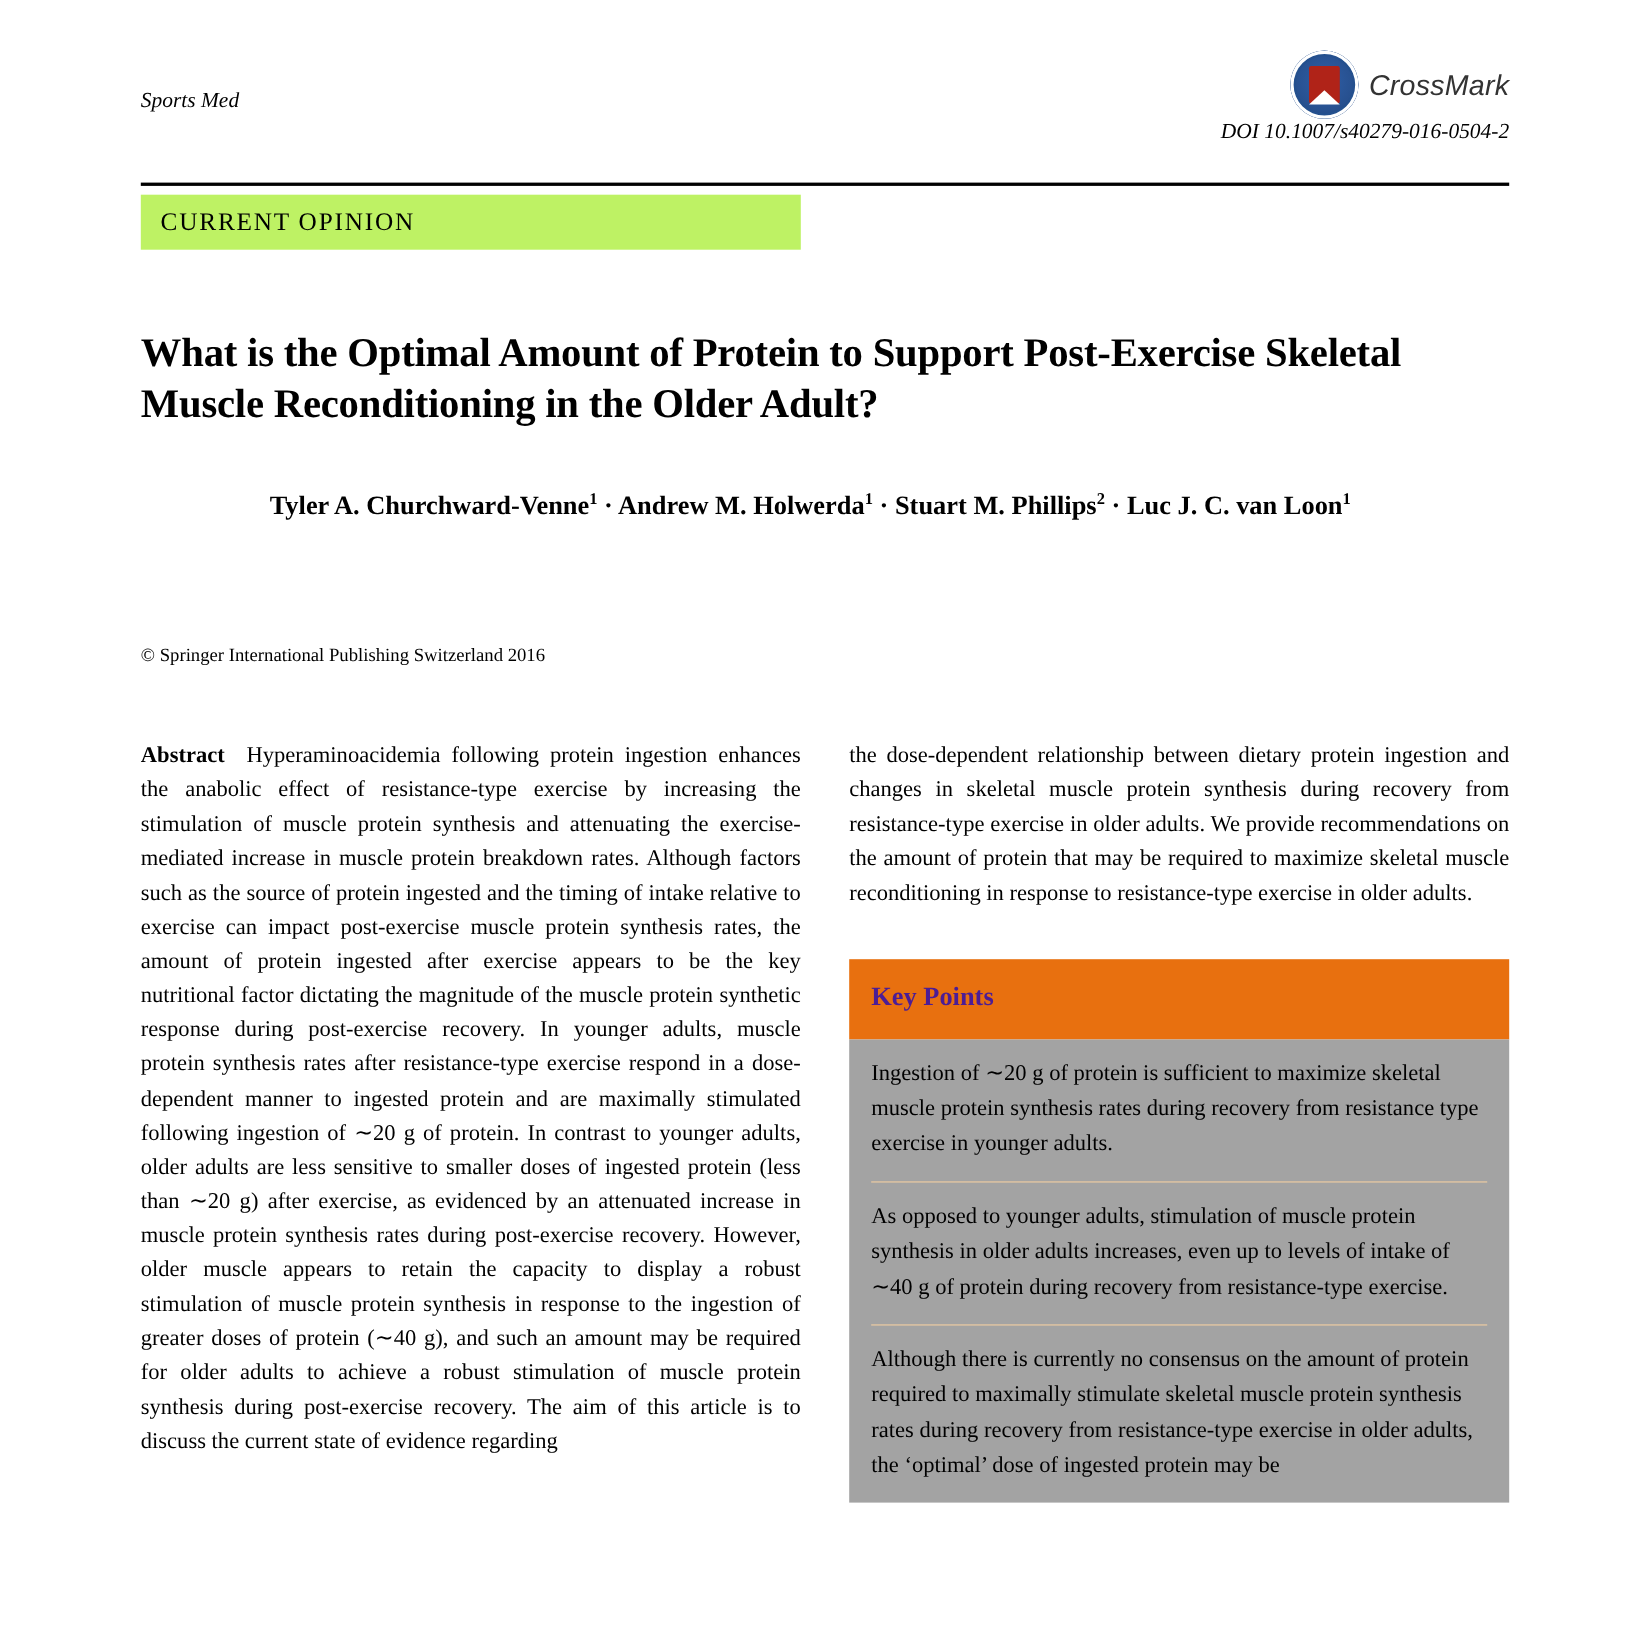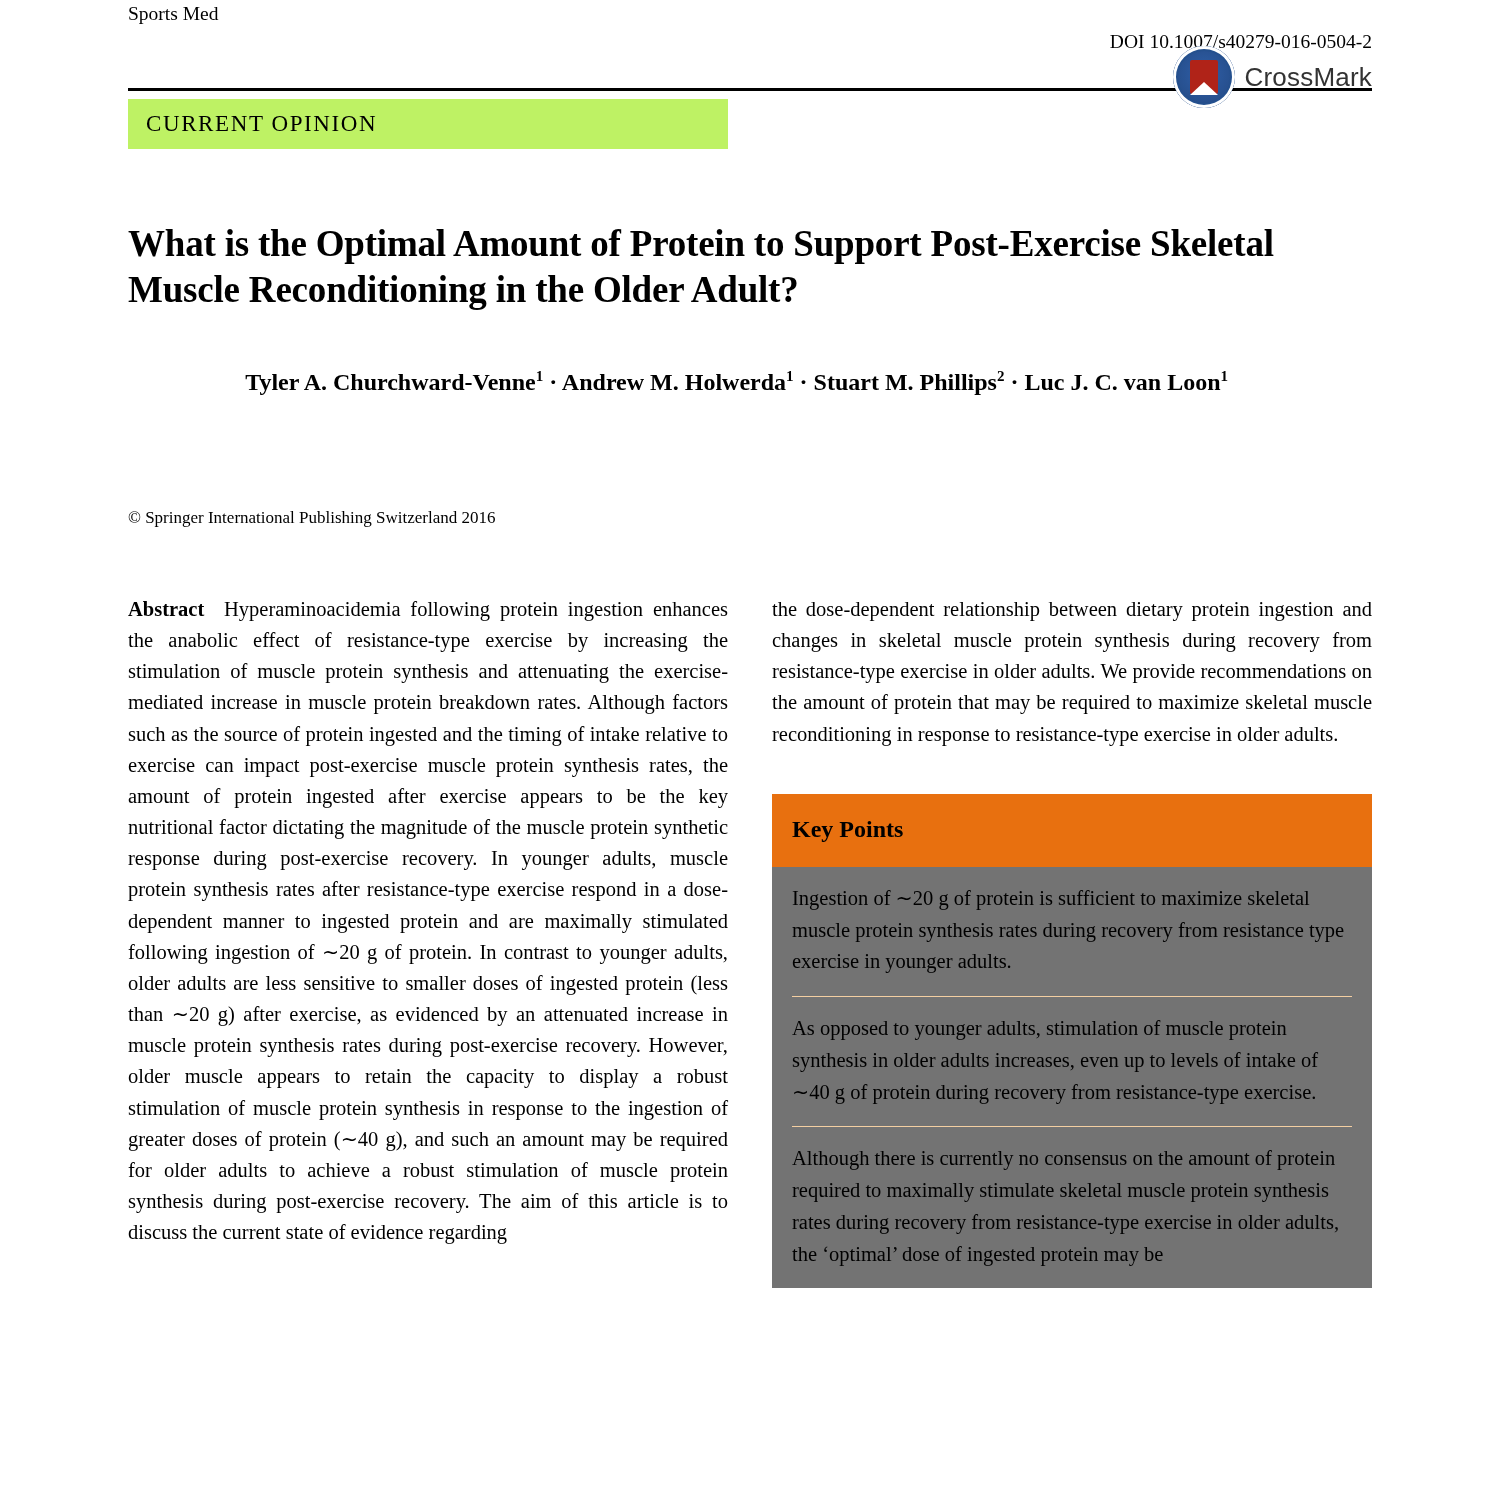--- a/index.html
+++ b/index.html
@@ -18,21 +18,23 @@
     position: relative;
     width: 1500px;
     height: 1500px;
     box-sizing: border-box;
     padding: 0 128px;
   }
 
   
   .header {
     position: relative;
+    padding-top: 78px;
     height: 72px;
+    font-style: italic;
   }
   .journal-block {
     font-family: "Liberation Serif", serif;
     font-size: 19.5px;
     line-height: 1.45;
   }
   .journal-name { display: block; }
   .journal-doi { display: block; text-align: right; }
 
   .crossmark {
@@ -149,28 +151,28 @@
     content: "\00a0\00a0";
   }
 
   
   .keypoints {
     margin-top: 44px;
     border: 0;
   }
   .kp-header {
     background: #e8700f;
-    color: #000000;
+    color: #4c1d95;
     font-family: "Liberation Serif", serif;
     font-weight: bold;
     font-size: 24px;
     padding: 22px 20px 24px 20px;
   }
   .kp-body {
-    background: #737373;
+    background: #a3a3a3;
     padding: 0 20px;
   }
   .kp-item {
     font-size: 20.5px;
     line-height: 1.55;
     padding: 16px 0 18px 0;
     border-bottom: 1px solid #f4cfa2;
   }
   .kp-item:last-child { border-bottom: none; }
 </style>

